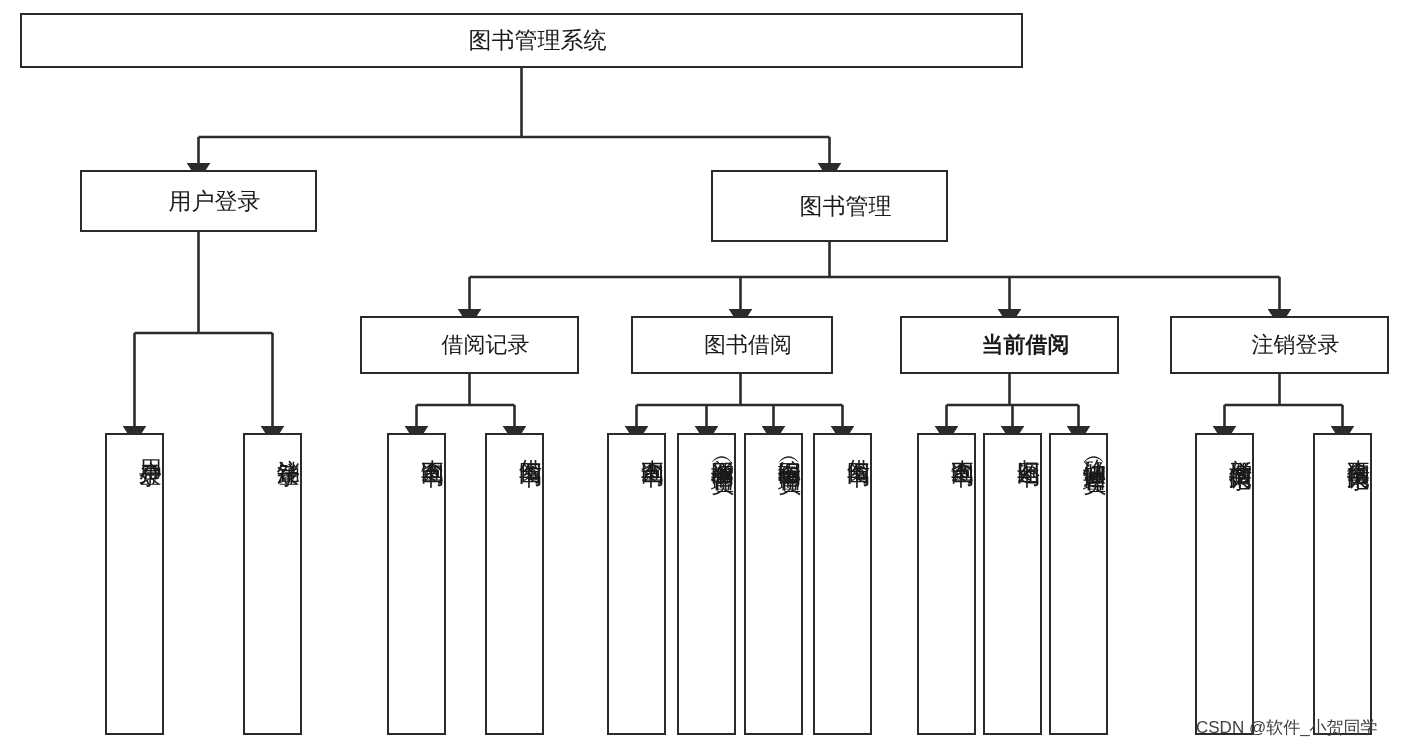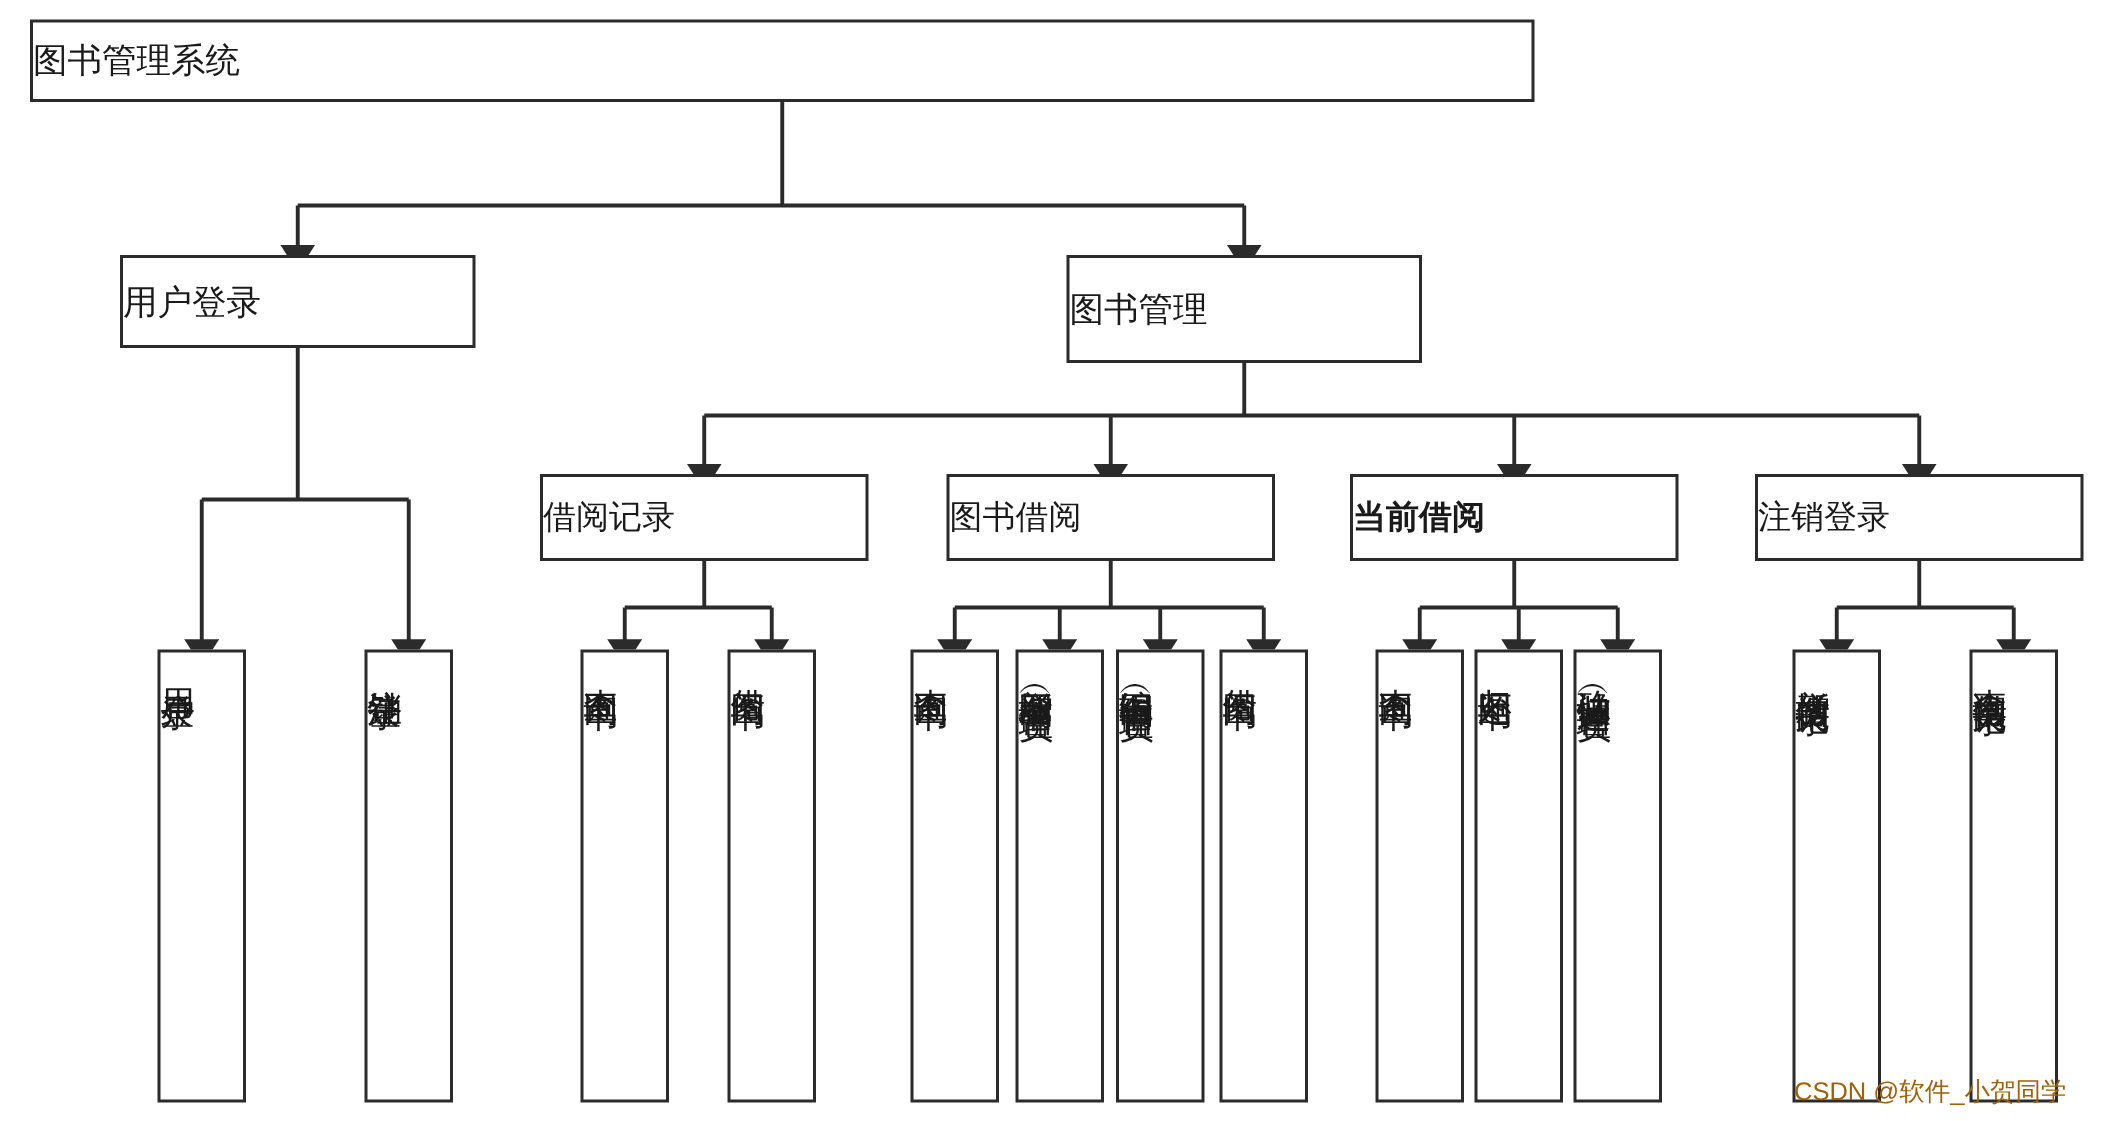--- a/index.html
+++ b/index.html
@@ -24,22 +24,23 @@
     width: 1405px;
     height: 747px;
   }
   .node {
     position: absolute;
     box-sizing: border-box;
     background: #ffffff;
     border: 2px solid #2b2b2b;
     display: flex;
     align-items: center;
-    justify-content: flex-start;
+    justify-content: center;
     z-index: 3;
+    padding-left: 32px;
   }
   .node-label {
     color: #1a1a1a;
     line-height: 1.15;
     text-align: center;
     white-space: nowrap;
     user-select: none;
   }
   .node.root .node-label { font-size: 23px; }
   .node.level1 .node-label { font-size: 23px; }
@@ -119,21 +120,21 @@
       </div>
       <div class="node level1" style="left: 80px; top: 170px; width: 237px; height: 62px;">
         <span class="node-label">用户登录</span>
       </div>
       <div class="node level1" style="left: 711px; top: 170px; width: 237px; height: 72px;">
         <span class="node-label">图书管理</span>
       </div>
       <div class="node level2" style="left: 360px; top: 316px; width: 219px; height: 58px;">
         <span class="node-label">借阅记录</span>
       </div>
-      <div class="node level2" style="left: 631px; top: 316px; width: 219px; height: 58px;">
+      <div class="node level2" style="left: 631px; top: 316px; width: 202px; height: 58px;">
         <span class="node-label">图书借阅</span>
       </div>
       <div class="node level2" style="left: 900px; top: 316px; width: 219px; height: 58px; font-weight: bold;">
         <span class="node-label">当前借阅</span>
       </div>
       <div class="node level2" style="left: 1170px; top: 316px; width: 219px; height: 58px;">
         <span class="node-label">注销登录</span>
       </div>
       <div class="node leaf" style="left: 105px; top: 433px; width: 59px; height: 302px;">
         <span class="node-label">用户登录</span>
@@ -169,15 +170,15 @@
         <span class="node-label">确认归还（管理员）</span>
       </div>
       <div class="node leaf" style="left: 1195px; top: 433px; width: 59px; height: 302px;">
         <span class="node-label">新增借阅记录</span>
       </div>
       <div class="node leaf" style="left: 1313px; top: 433px; width: 59px; height: 302px;">
         <span class="node-label">查询借阅记录</span>
       </div>
     </div>
 
-  <div class="watermark" style="left: 1196px; top: 716px; color: #a16207;">CSDN @软件_小贺同学</div>
+  <div class="watermark" style="left: 1196px; top: 716px; color: #404040;">CSDN @软件_小贺同学</div>
 
 </div>
 
 </body></html>

